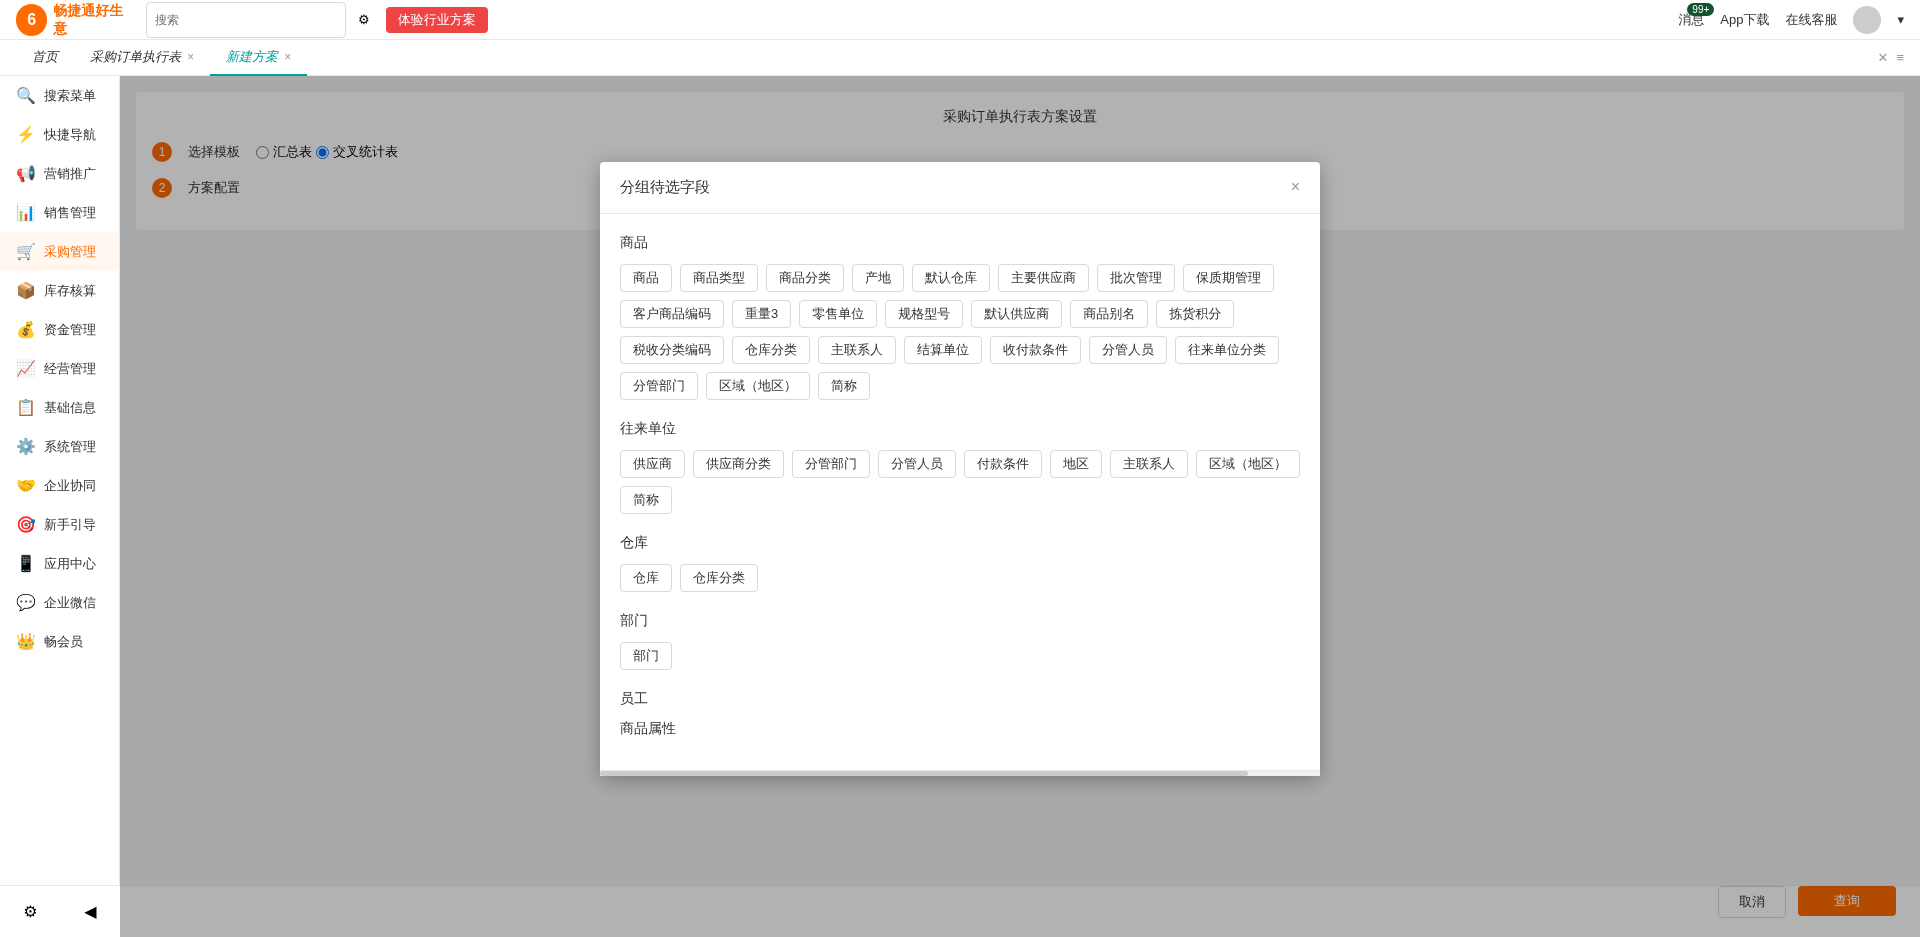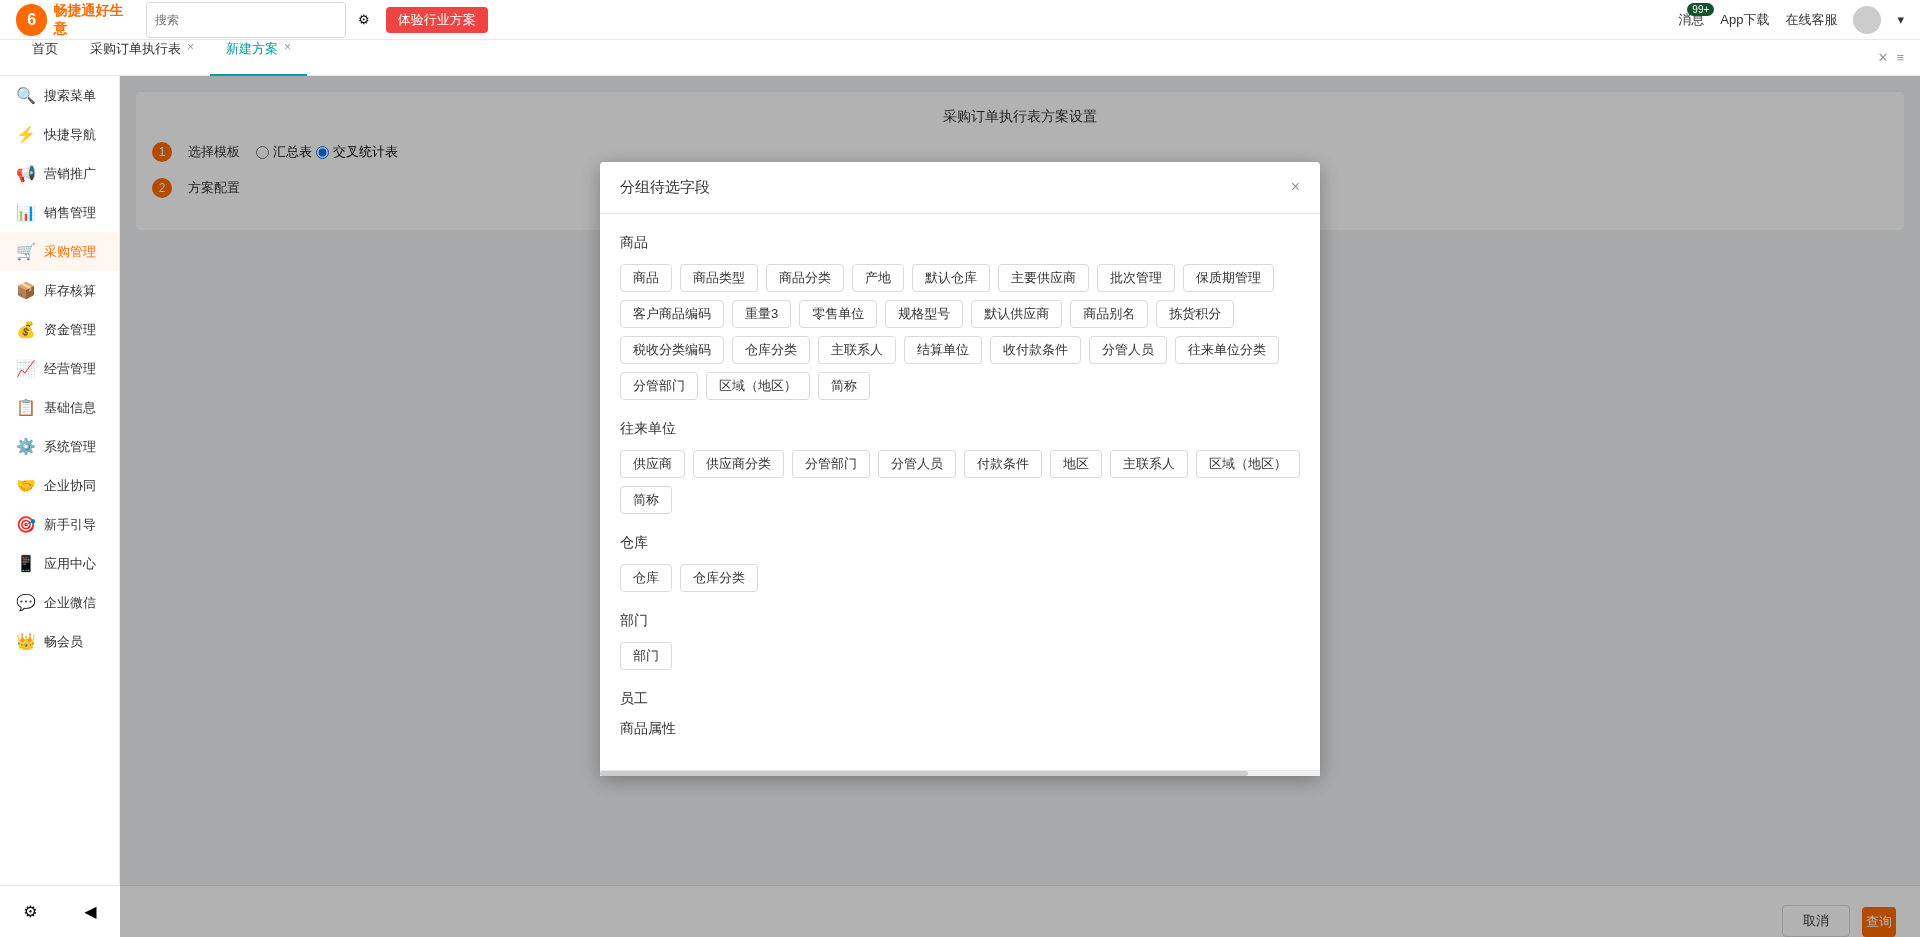--- a/index.html
+++ b/index.html
@@ -95,26 +95,28 @@
       align-items: center;
       padding: 0 16px;
       border-bottom: 1px solid #e8e8e8;
       position: fixed;
       top: 40px; left: 0; right: 0;
       z-index: 99;
     }
     .tab {
       height: 36px;
       display: flex;
+      align-items: center;
       padding: 0 16px;
       cursor: pointer;
       font-size: 13px;
       color: #333;
       border-bottom: 2px solid transparent;
       white-space: nowrap;
+      font-style: italic;
     }
     .tab.active {
       color: #00a0a0;
       border-bottom: 2px solid #00a0a0;
     }
     .tab .close-tab {
       margin-left: 6px;
       color: #999;
       font-size: 12px;
     }
@@ -289,41 +291,41 @@
     .radio-item { display: flex; align-items: center; gap: 4px; cursor: pointer; font-size: 13px; }
 
     
     .footer {
       position: fixed;
       bottom: 0; left: 0; right: 0;
       height: 52px;
       background: #fff;
       border-top: 1px solid #e8e8e8;
       display: flex;
-      align-items: flex-end;
+      align-items: flex-start;
       justify-content: flex-end;
       padding: 0 24px;
       gap: 12px;
       z-index: 50;
     }
     .btn-cancel {
       background: white;
       border: 1px solid #d9d9d9;
       border-radius: 4px;
       padding: 6px 20px;
       cursor: pointer;
       font-size: 13px;
       color: #333;
     }
     .btn-confirm {
       background: #ff6b00;
       color: white;
       border: none;
       border-radius: 4px;
-      padding: 6px 4px;
+      padding: 6px 36px;
       cursor: pointer;
       font-size: 13px;
     }
 
     .bottom-bar {
       position: fixed;
       bottom: 0; left: 0;
       width: 120px;
       height: 52px;
       background: #fff;

